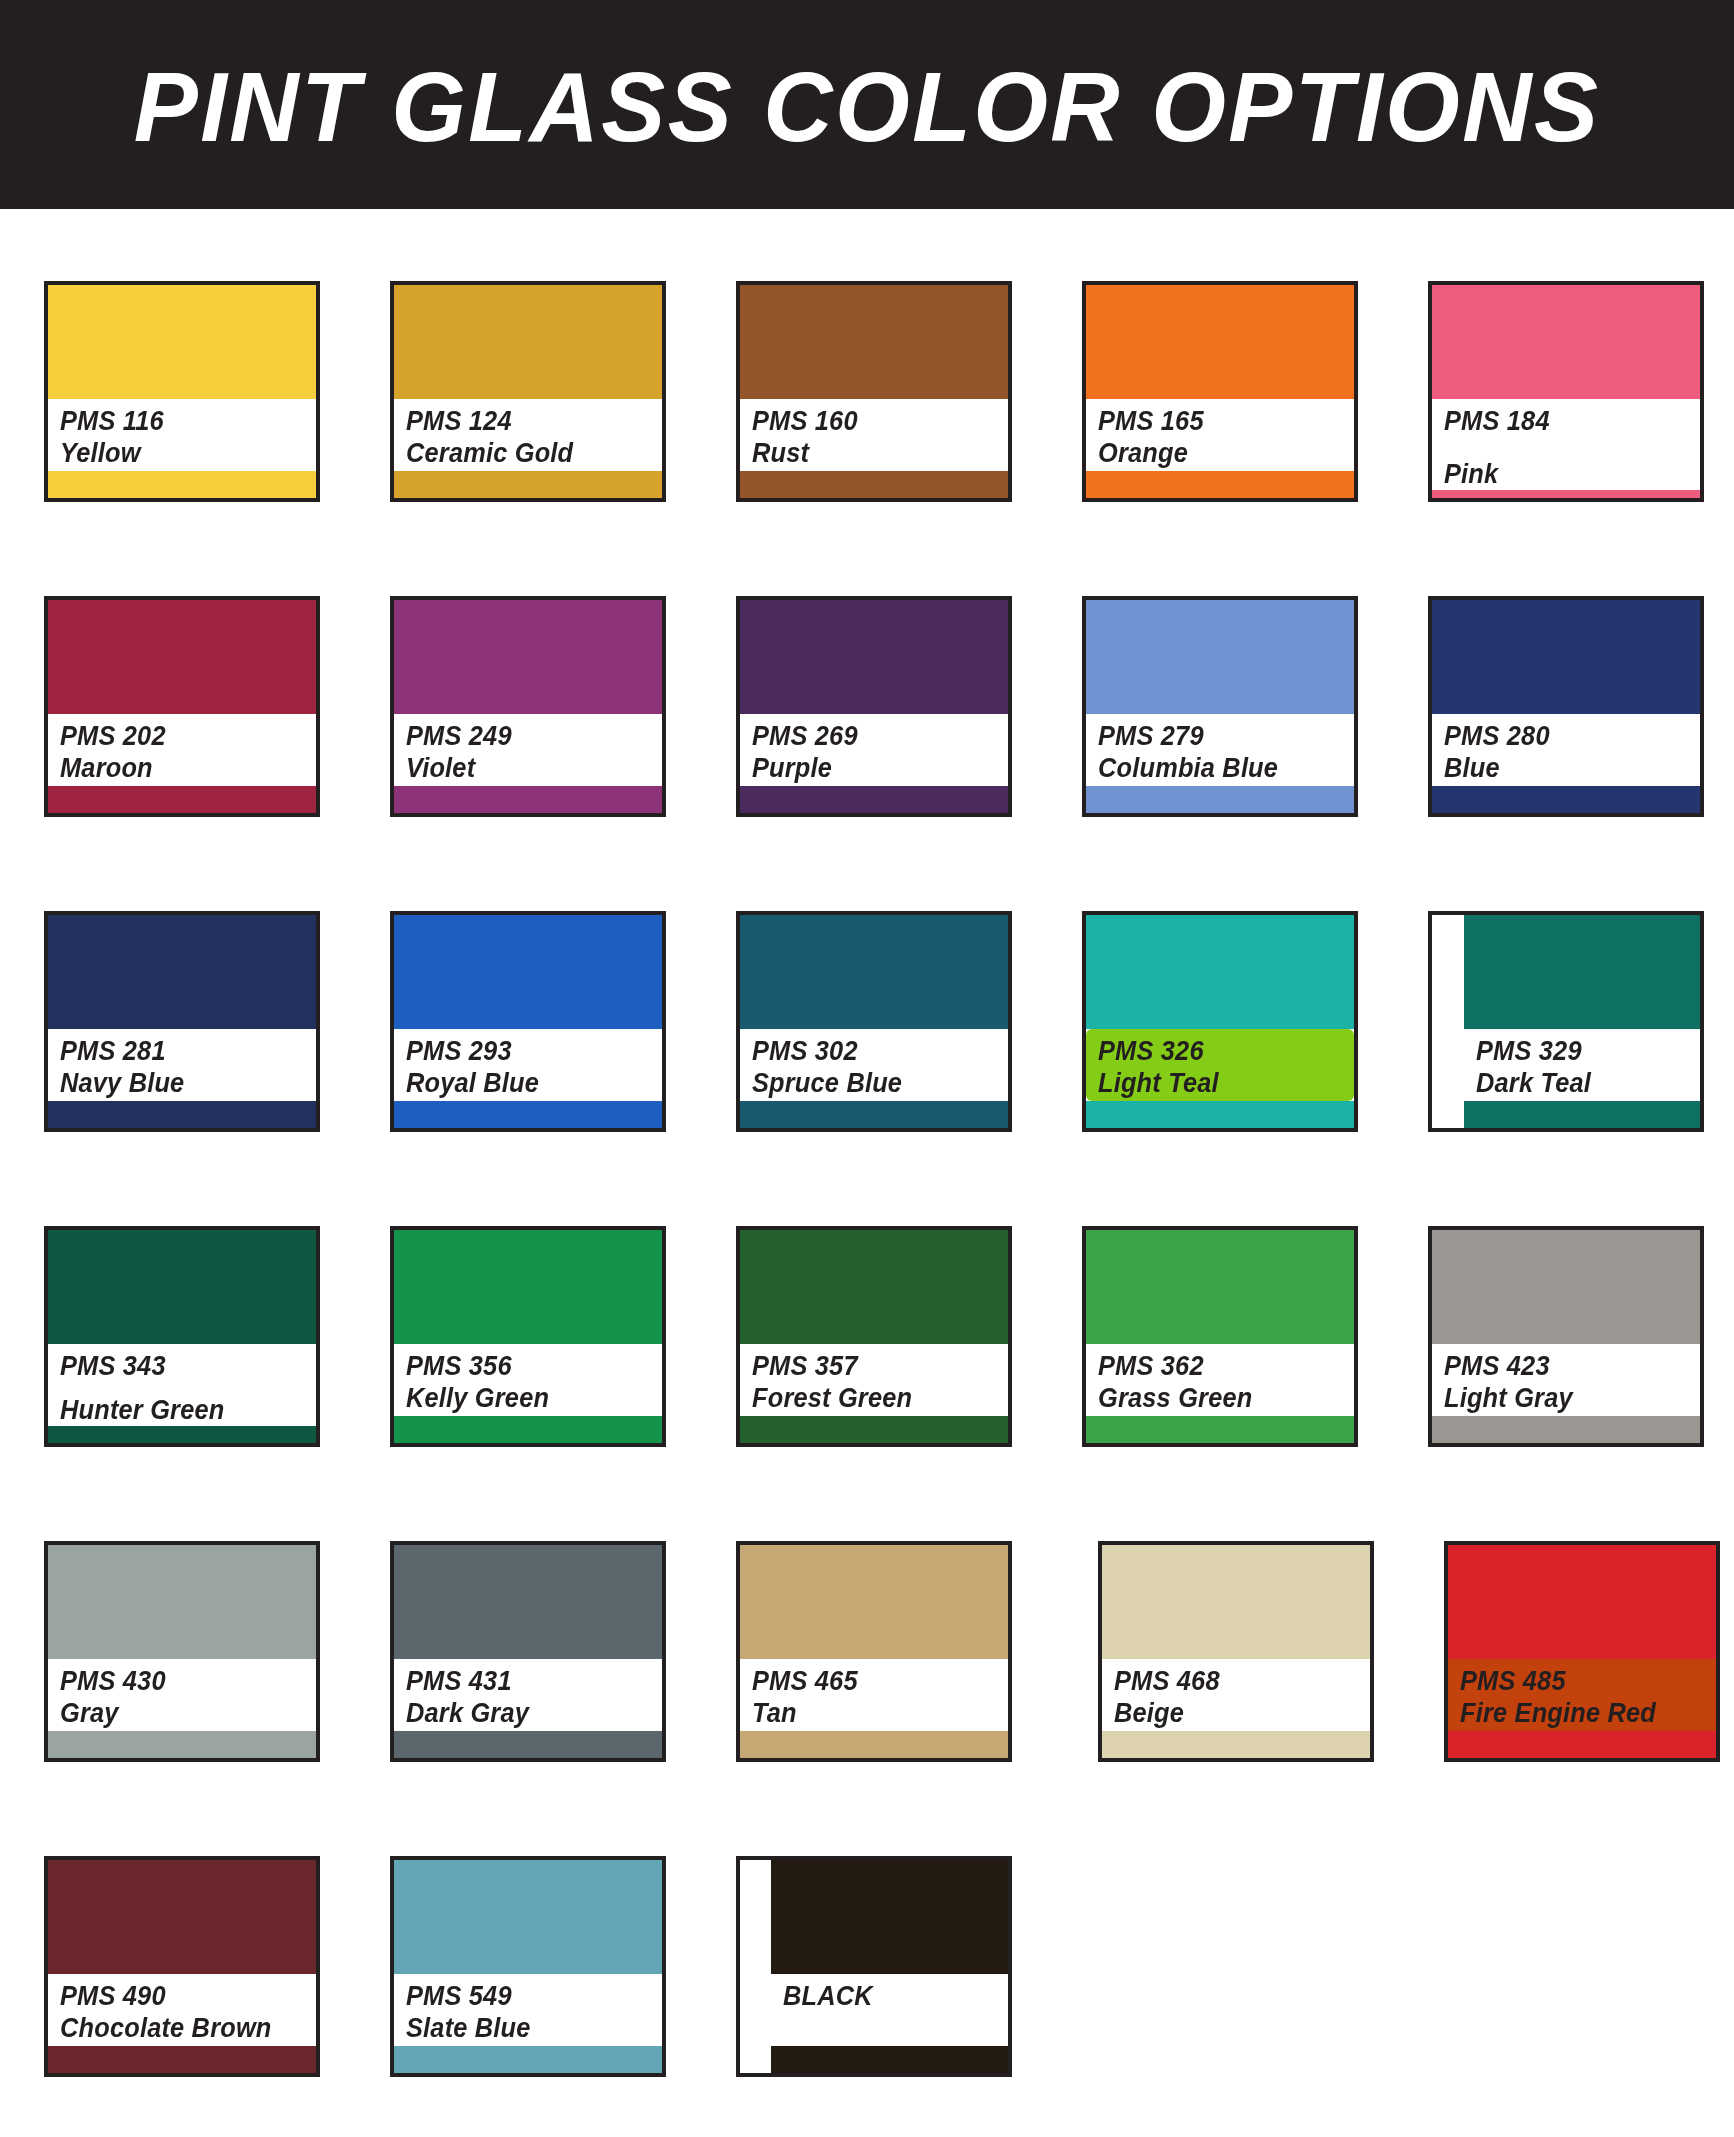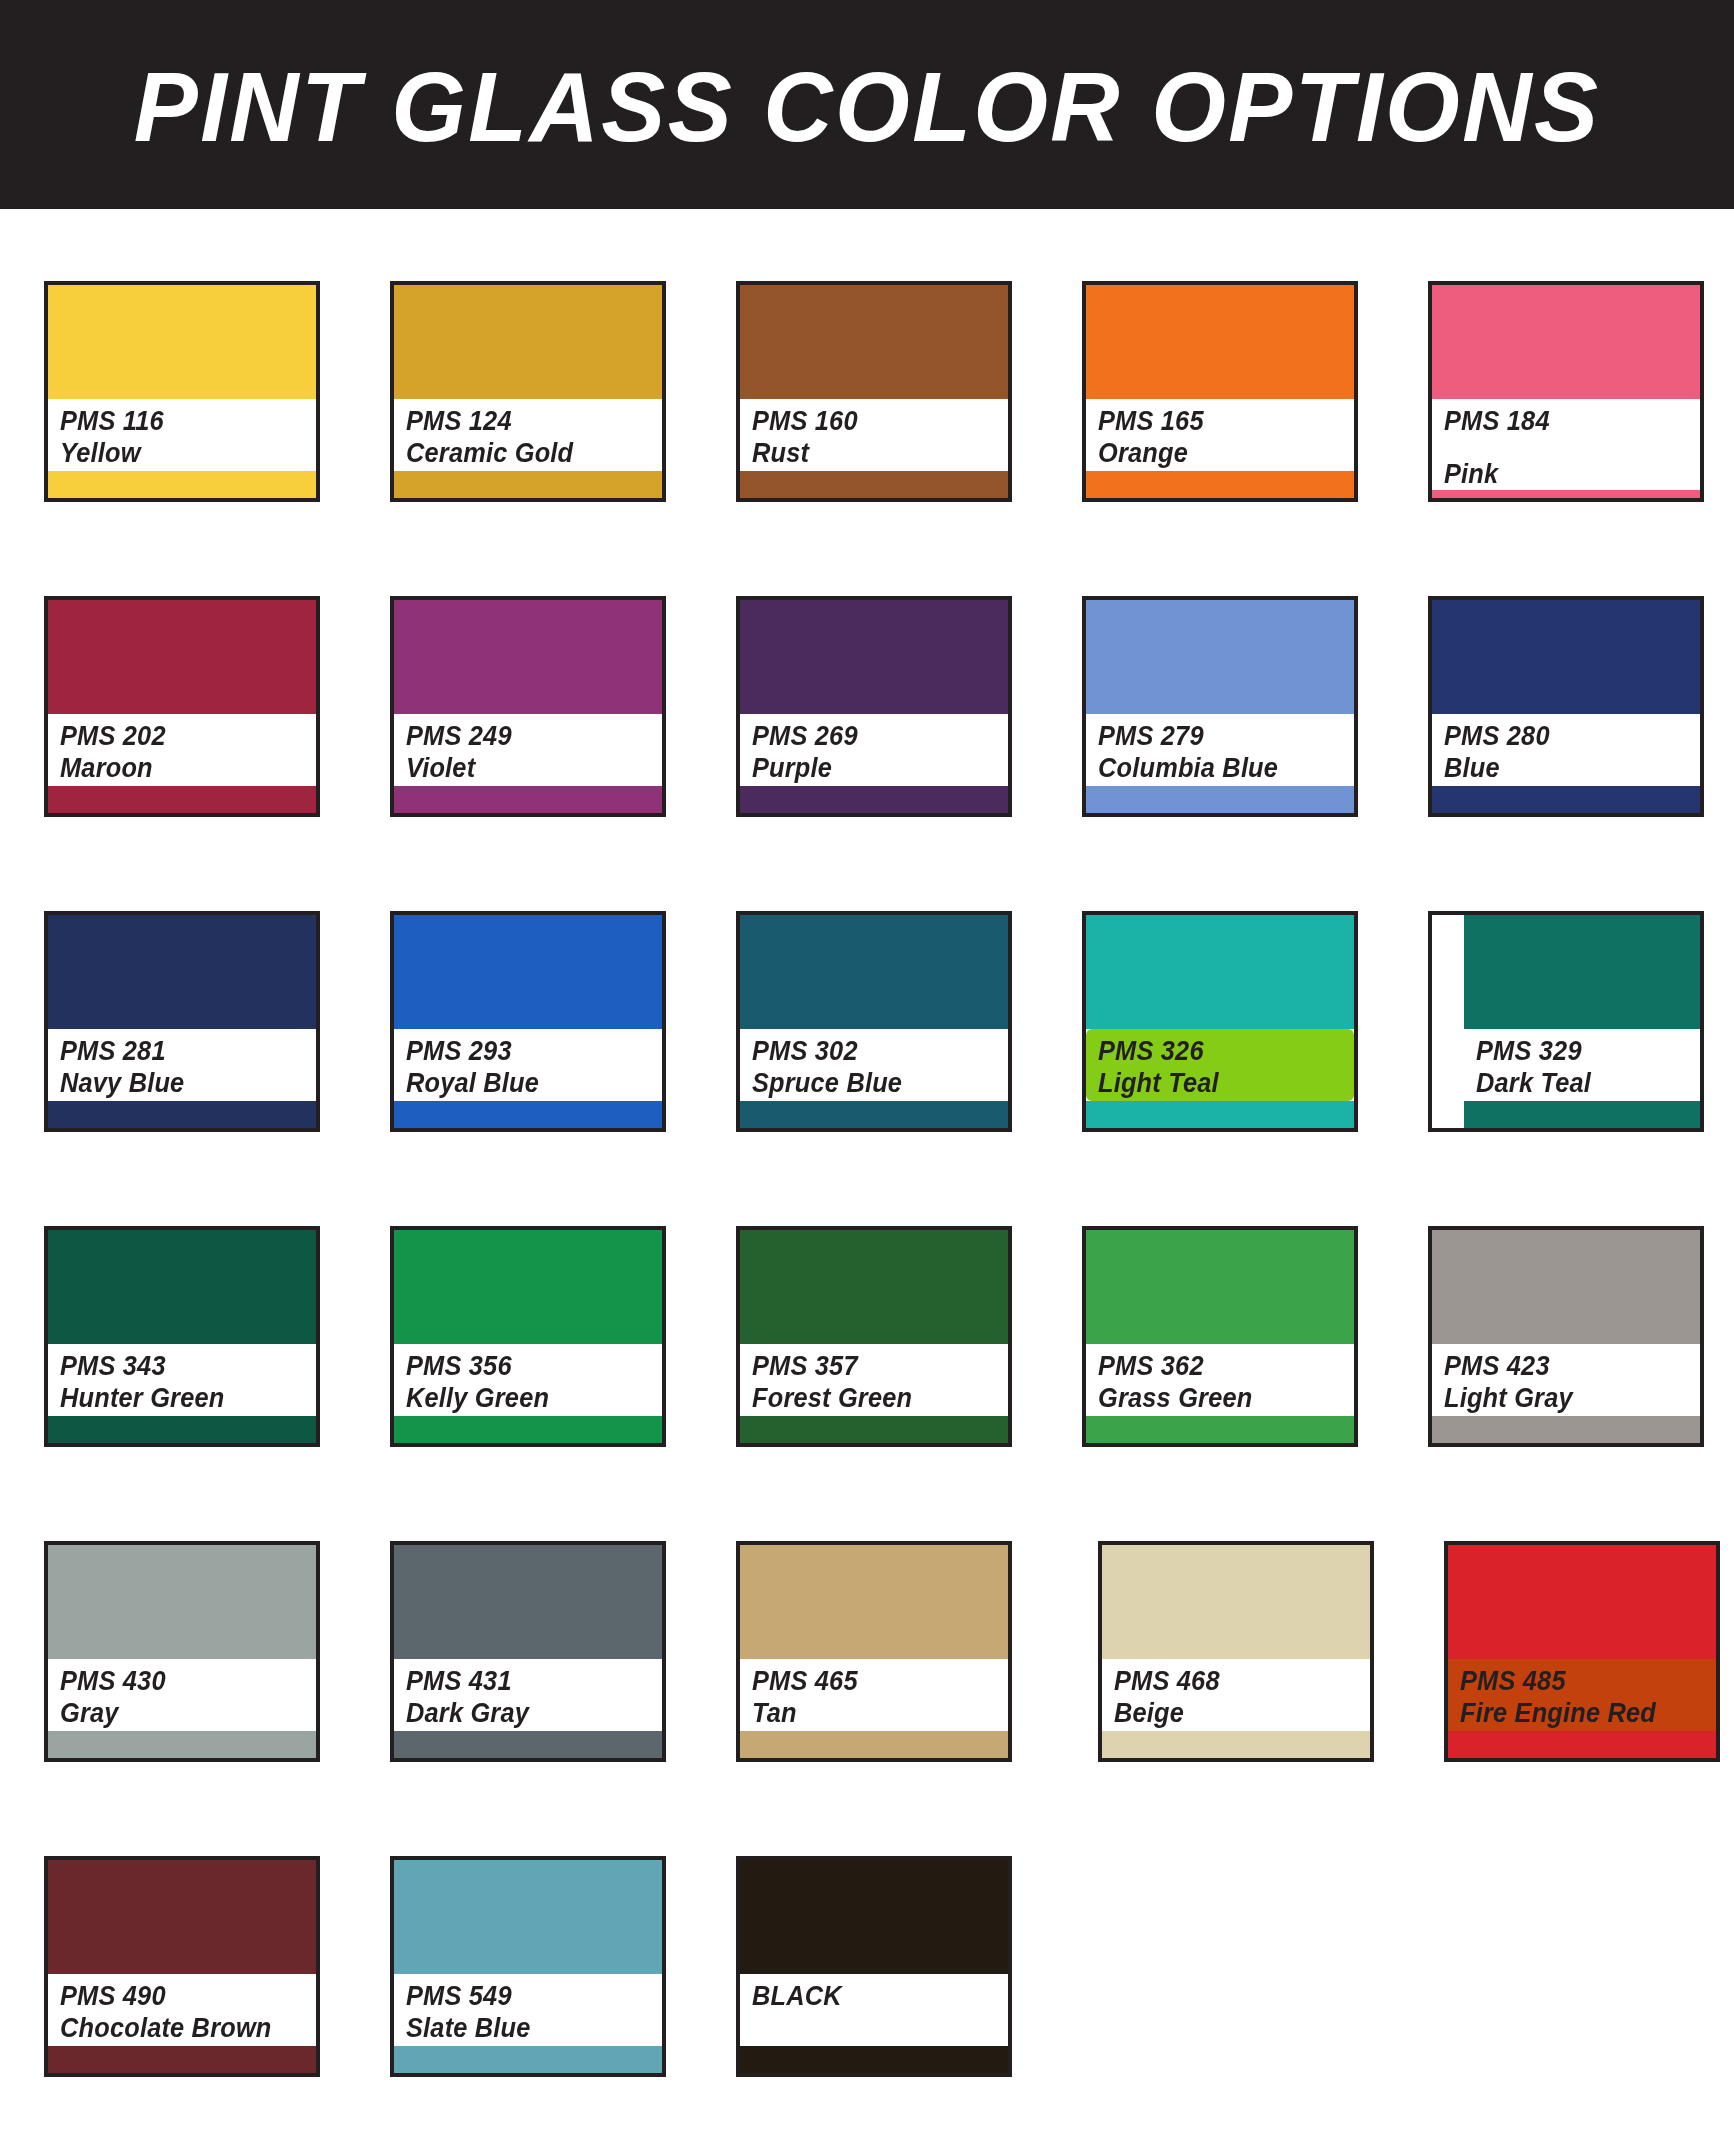--- a/index.html
+++ b/index.html
@@ -242,21 +242,21 @@
           <div class="swatch-label" style="background: rgb(255, 255, 255);">
             <div class="swatch-code" style="color: rgb(35, 31, 32);">PMS 329</div>
             <div class="swatch-name" style="color: rgb(35, 31, 32);">Dark Teal</div>
           </div>
           <div class="swatch-strip" style="background: rgb(14, 113, 98);"></div>
         </div>
       </div>
       <div class="grid-row">
         <div class="swatch" style="border-color: rgb(35, 31, 32);">
           <div class="swatch-color" style="background: rgb(14, 87, 66);"></div>
-          <div class="swatch-label" style="background: rgb(255, 255, 255);">
+          <div class="swatch-label" style="background: rgb(255, 255, 255); gap: 12px;">
             <div class="swatch-code" style="color: rgb(35, 31, 32);">PMS 343</div>
             <div class="swatch-name" style="color: rgb(35, 31, 32);">Hunter Green</div>
           </div>
           <div class="swatch-strip" style="background: rgb(14, 87, 66);"></div>
         </div>
         <div class="swatch" style="border-color: rgb(35, 31, 32);">
           <div class="swatch-color" style="background: rgb(20, 148, 74);"></div>
           <div class="swatch-label" style="background: rgb(255, 255, 255);">
             <div class="swatch-code" style="color: rgb(35, 31, 32);">PMS 356</div>
             <div class="swatch-name" style="color: rgb(35, 31, 32);">Kelly Green</div>
@@ -340,21 +340,21 @@
           <div class="swatch-strip" style="background: rgb(106, 40, 44);"></div>
         </div>
         <div class="swatch" style="border-color: rgb(35, 31, 32);">
           <div class="swatch-color" style="background: rgb(98, 165, 181);"></div>
           <div class="swatch-label" style="background: rgb(255, 255, 255);">
             <div class="swatch-code" style="color: rgb(35, 31, 32);">PMS 549</div>
             <div class="swatch-name" style="color: rgb(35, 31, 32);">Slate Blue</div>
           </div>
           <div class="swatch-strip" style="background: rgb(98, 165, 181);"></div>
         </div>
-        <div class="swatch" style="border-color: rgb(35, 31, 32);">
+        <div class="swatch" style="border-color: rgb(35, 31, 32); padding-left: 31px;">
           <div class="swatch-color" style="background: rgb(35, 26, 18);"></div>
           <div class="swatch-label" style="background: rgb(255, 255, 255);">
             <div class="swatch-code" style="color: rgb(35, 31, 32);">BLACK</div>
           </div>
           <div class="swatch-strip" style="background: rgb(35, 26, 18);"></div>
         </div>
         <div class="spacer-cell"></div>
         <div class="spacer-cell"></div>
       </div>
     </div>

